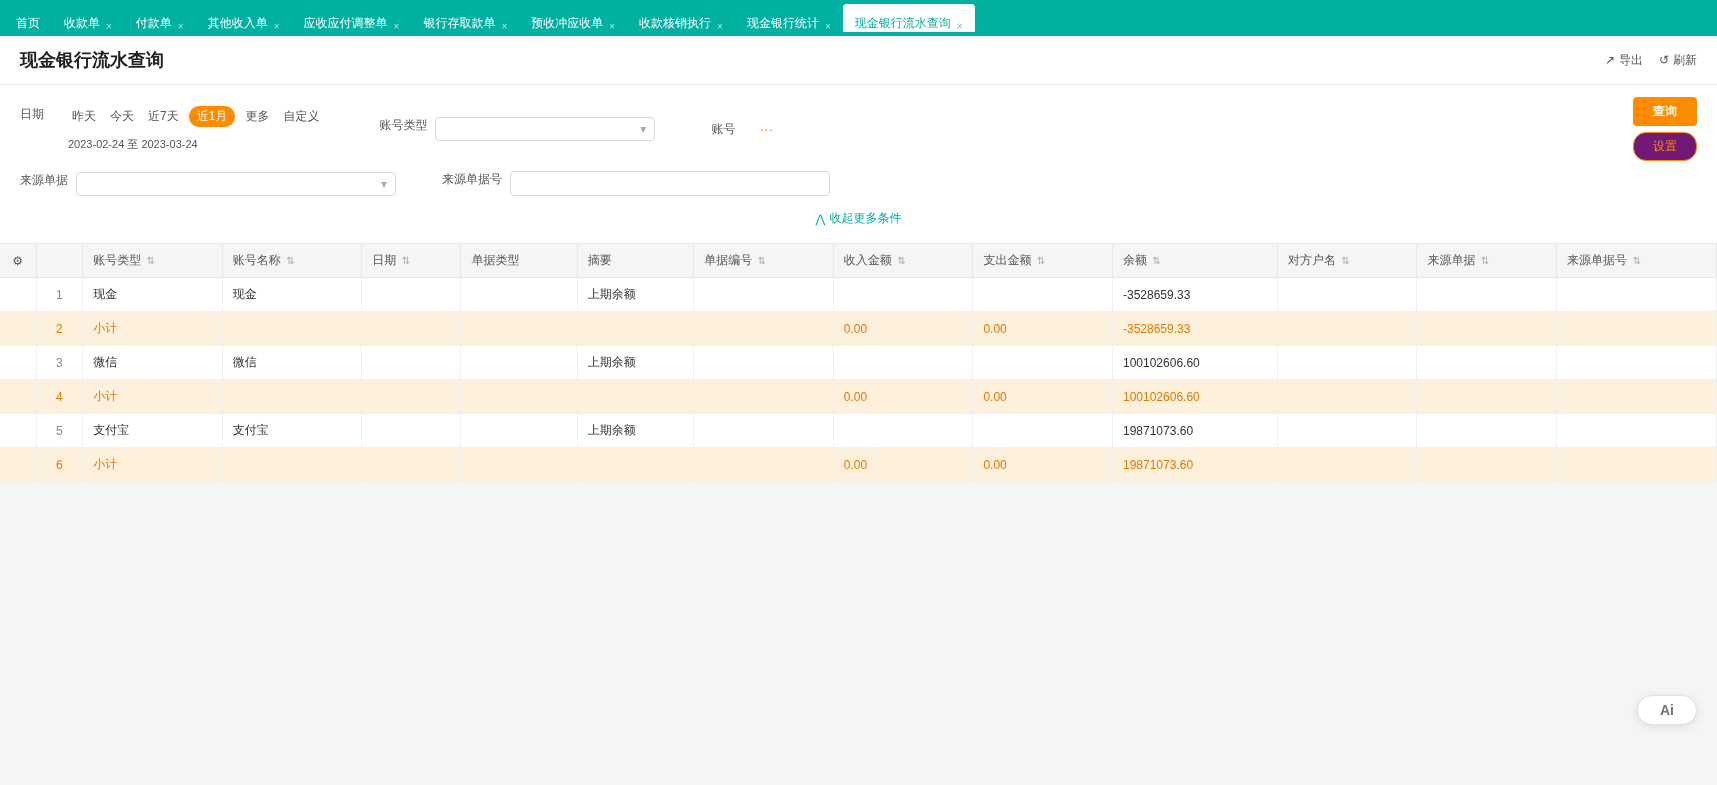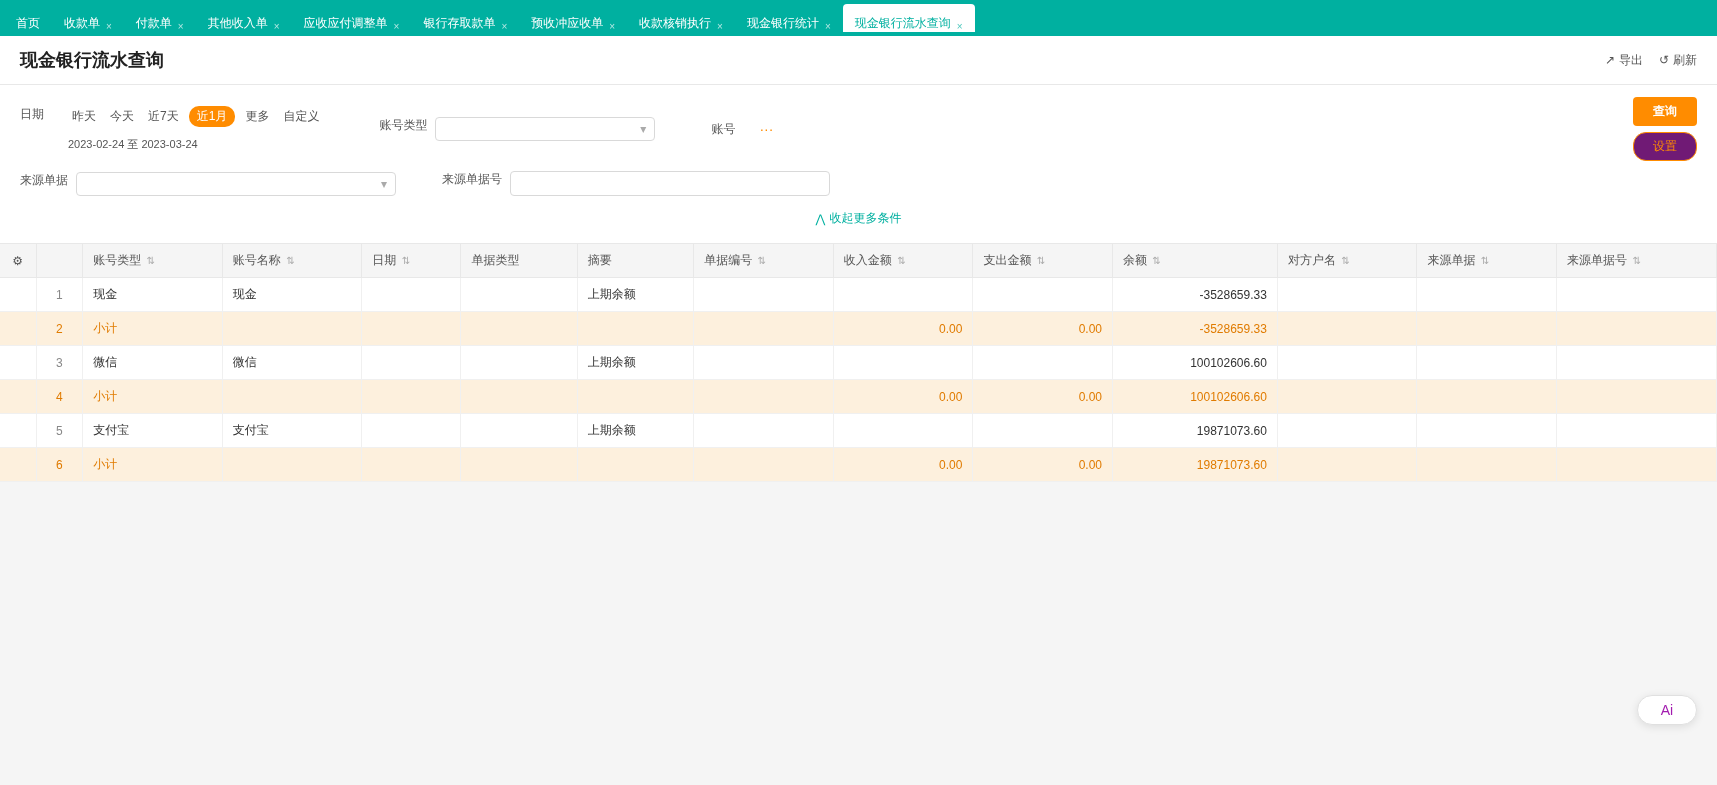--- a/index.html
+++ b/index.html
@@ -197,21 +197,20 @@
       border-right: 1px solid #f0f0f0;
       white-space: nowrap;
     }
     .subtotal-row {
       background: #fdf0dd !important;
     }
     .subtotal-row td {
       color: #e07b00;
     }
     .num-cell {
-      text-align: right;
     }
     .gear-col {
       width: 36px;
       text-align: center;
     }
     .row-num {
       color: #888;
       text-align: center;
     }
 
@@ -230,22 +229,22 @@
       bottom: 60px;
       width: 60px;
       height: 30px;
       background: #fff;
       border: 1px solid #e0e0e0;
       border-radius: 15px;
       display: flex;
       align-items: center;
       justify-content: center;
       font-size: 14px;
-      font-weight: normal;
-      color: #a21caf;
+      font-weight: bold;
+      color: #737373;
       box-shadow: 0 2px 8px rgba(0,0,0,0.1);
       cursor: pointer;
     }
 
     .filter-block {
       display: flex;
       align-items: flex-start;
       gap: 8px;
     }
     .filter-col {

